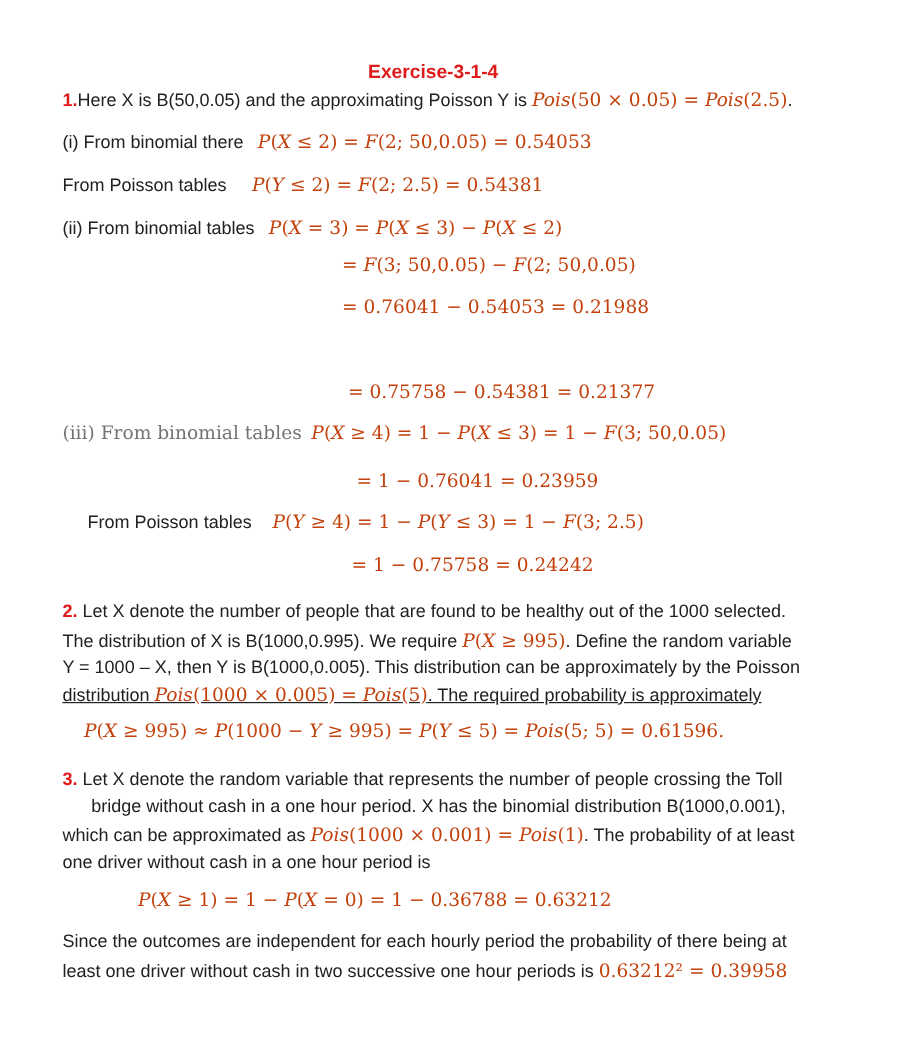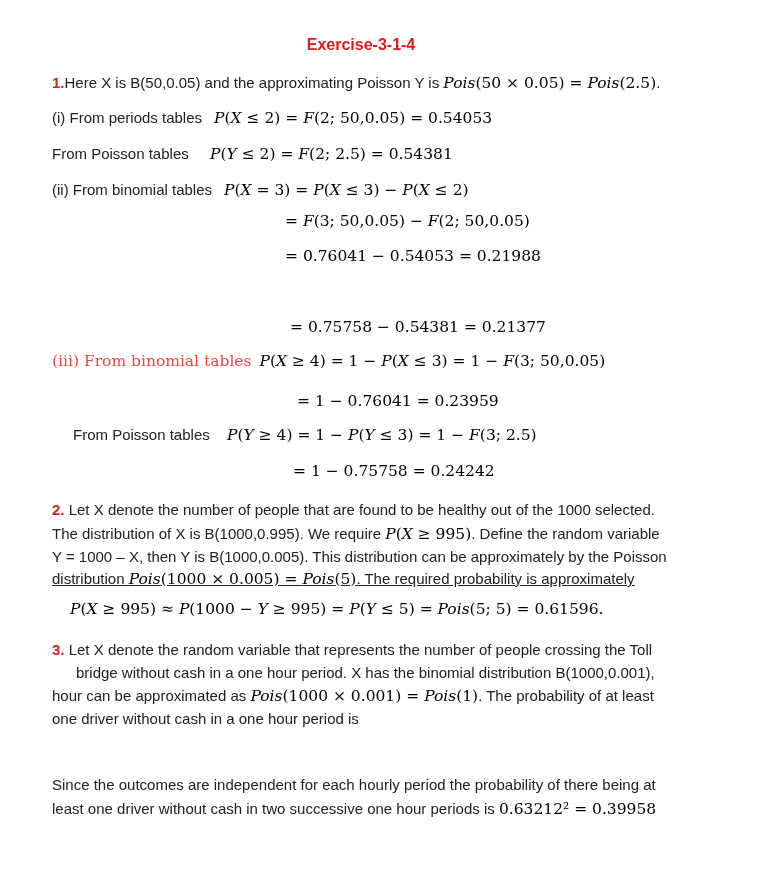--- a/index.html
+++ b/index.html
@@ -4,42 +4,42 @@
 <style>
   html,body { margin:0; padding:0; background:#ffffff; }
   .page {
     position:relative; width:768px; height:876px; background:#ffffff;
     font-family:"Liberation Sans", sans-serif; font-size:15px; color:#212121;
     overflow:hidden;
   }
   .line { position:absolute; white-space:nowrap; line-height:22px; }
   .title-line { font-size:16px; font-weight:bold; color:#de1a1a; }
   .marker { color:#de1a1a; font-weight:bold; }
-  .math { font-family:"DejaVu Serif", serif; font-size:15.5px; color:#000000; }
+  .math { font-family:"DejaVu Serif", serif; font-size:15.5px; color:#c2410c; }
   .math i { font-style:italic; }
-  .serif-label { font-family:"DejaVu Serif", serif; font-size:15.5px; color:#ef4444; }
+  .serif-label { font-family:"DejaVu Serif", serif; font-size:15.5px; color:#737373; }
   .lblw158 { display:inline-block; width:158px; }
   .lblw168 { display:inline-block; width:168px; }
   .lblw154 { display:inline-block; width:154px; }
   .gap12 { margin-left:12px; }
   .gap8  { margin-left:8px; }
 </style>
 </head>
 <body>
 
 <div class="page">
 
-  <div class="line title-line" style="top:34px; left:0; width:722px; text-align:center;">Exercise-3-1-4</div>
+  <div class="line title-line" style="top:50px; left:0; width:722px; text-align:center;">Exercise-3-1-4</div>
 
   <div class="line" style="top:72px; left:52px;">
     <span class="marker">1.</span><span>Here X is B(50,0.05)  and the approximating Poisson Y is </span><span class="math"><i>Pois</i>(50 × 0.05) = <i>Pois</i>(2.5)</span><span>.</span>
   </div>
 
   <div class="line" style="top:107px; left:52px;">
-    <span>(i) From periods tables</span><span class="math gap12"><i>P</i>(<i>X</i> ≤ 2) = <i>F</i>(2; 50,0.05) = 0.54053</span>
+    <span>(i) From binomial there</span><span class="math gap12"><i>P</i>(<i>X</i> ≤ 2) = <i>F</i>(2; 50,0.05) = 0.54053</span>
   </div>
   <div class="line" style="top:143px; left:52px;">
     <span class="lblw158">From Poisson tables</span><span class="math"><i>P</i>(<i>Y</i> ≤ 2) = <i>F</i>(2; 2.5) = 0.54381</span>
   </div>
 
   <div class="line" style="top:179px; left:52px;">
     <span>(ii)  From binomial tables</span><span class="math gap12"><i>P</i>(<i>X</i> = 3) = <i>P</i>(<i>X</i> ≤ 3) − <i>P</i>(<i>X</i> ≤ 2)</span>
   </div>
   <div class="line math" style="top:210px; left:285px;">= <i>F</i>(3; 50,0.05) − <i>F</i>(2; 50,0.05)</div>
   <div class="line math" style="top:245px; left:285px;">= 0.76041 − 0.54053 = 0.21988</div>
@@ -64,22 +64,23 @@
   <div class="line" style="top:568px; left:52px;text-decoration:underline;">
     <span>distribution  </span><span class="math"><i>Pois</i>(1000 × 0.005) = <i>Pois</i>(5)</span><span>. The required probability is approximately</span>
   </div>
   <div class="line math" style="top:598px; left:70px;"><i>P</i>(<i>X</i> ≥ 995) ≈ <i>P</i>(1000 − <i>Y</i> ≥ 995) = <i>P</i>(<i>Y</i> ≤ 5) = <i>Pois</i>(5; 5) = 0.61596.</div>
 
   <div class="line" style="top:639px; left:52px;">
     <span class="marker">3.</span><span> Let X denote the random variable that represents the number of people crossing the Toll</span>
   </div>
   <div class="line" style="top:662px; left:60px;margin-left:16px;">bridge without cash in a one hour period. X has the binomial distribution B(1000,0.001),</div>
   <div class="line" style="top:685px; left:52px;">
-    <span>hour can be approximated as </span><span class="math"><i>Pois</i>(1000 × 0.001) = <i>Pois</i>(1)</span><span>. The probability of at least</span>
+    <span>which can be approximated as </span><span class="math"><i>Pois</i>(1000 × 0.001) = <i>Pois</i>(1)</span><span>. The probability of at least</span>
   </div>
   <div class="line" style="top:708px; left:52px;">one driver without cash in a one hour period is</div>
+  <div class="line math" style="top:739px; left:115px;"><i>P</i>(<i>X</i> ≥ 1) = 1 − <i>P</i>(<i>X</i> = 0) = 1 − 0.36788 = 0.63212</div>
 
   <div class="line" style="top:774px; left:52px;">Since the outcomes are independent for each hourly period the probability of there being at</div>
   <div class="line" style="top:798px; left:52px;">
     <span>least one driver without cash in two successive one hour periods is </span><span class="math">0.63212² = 0.39958</span>
   </div>
 
 </div>
 
 </body></html>

